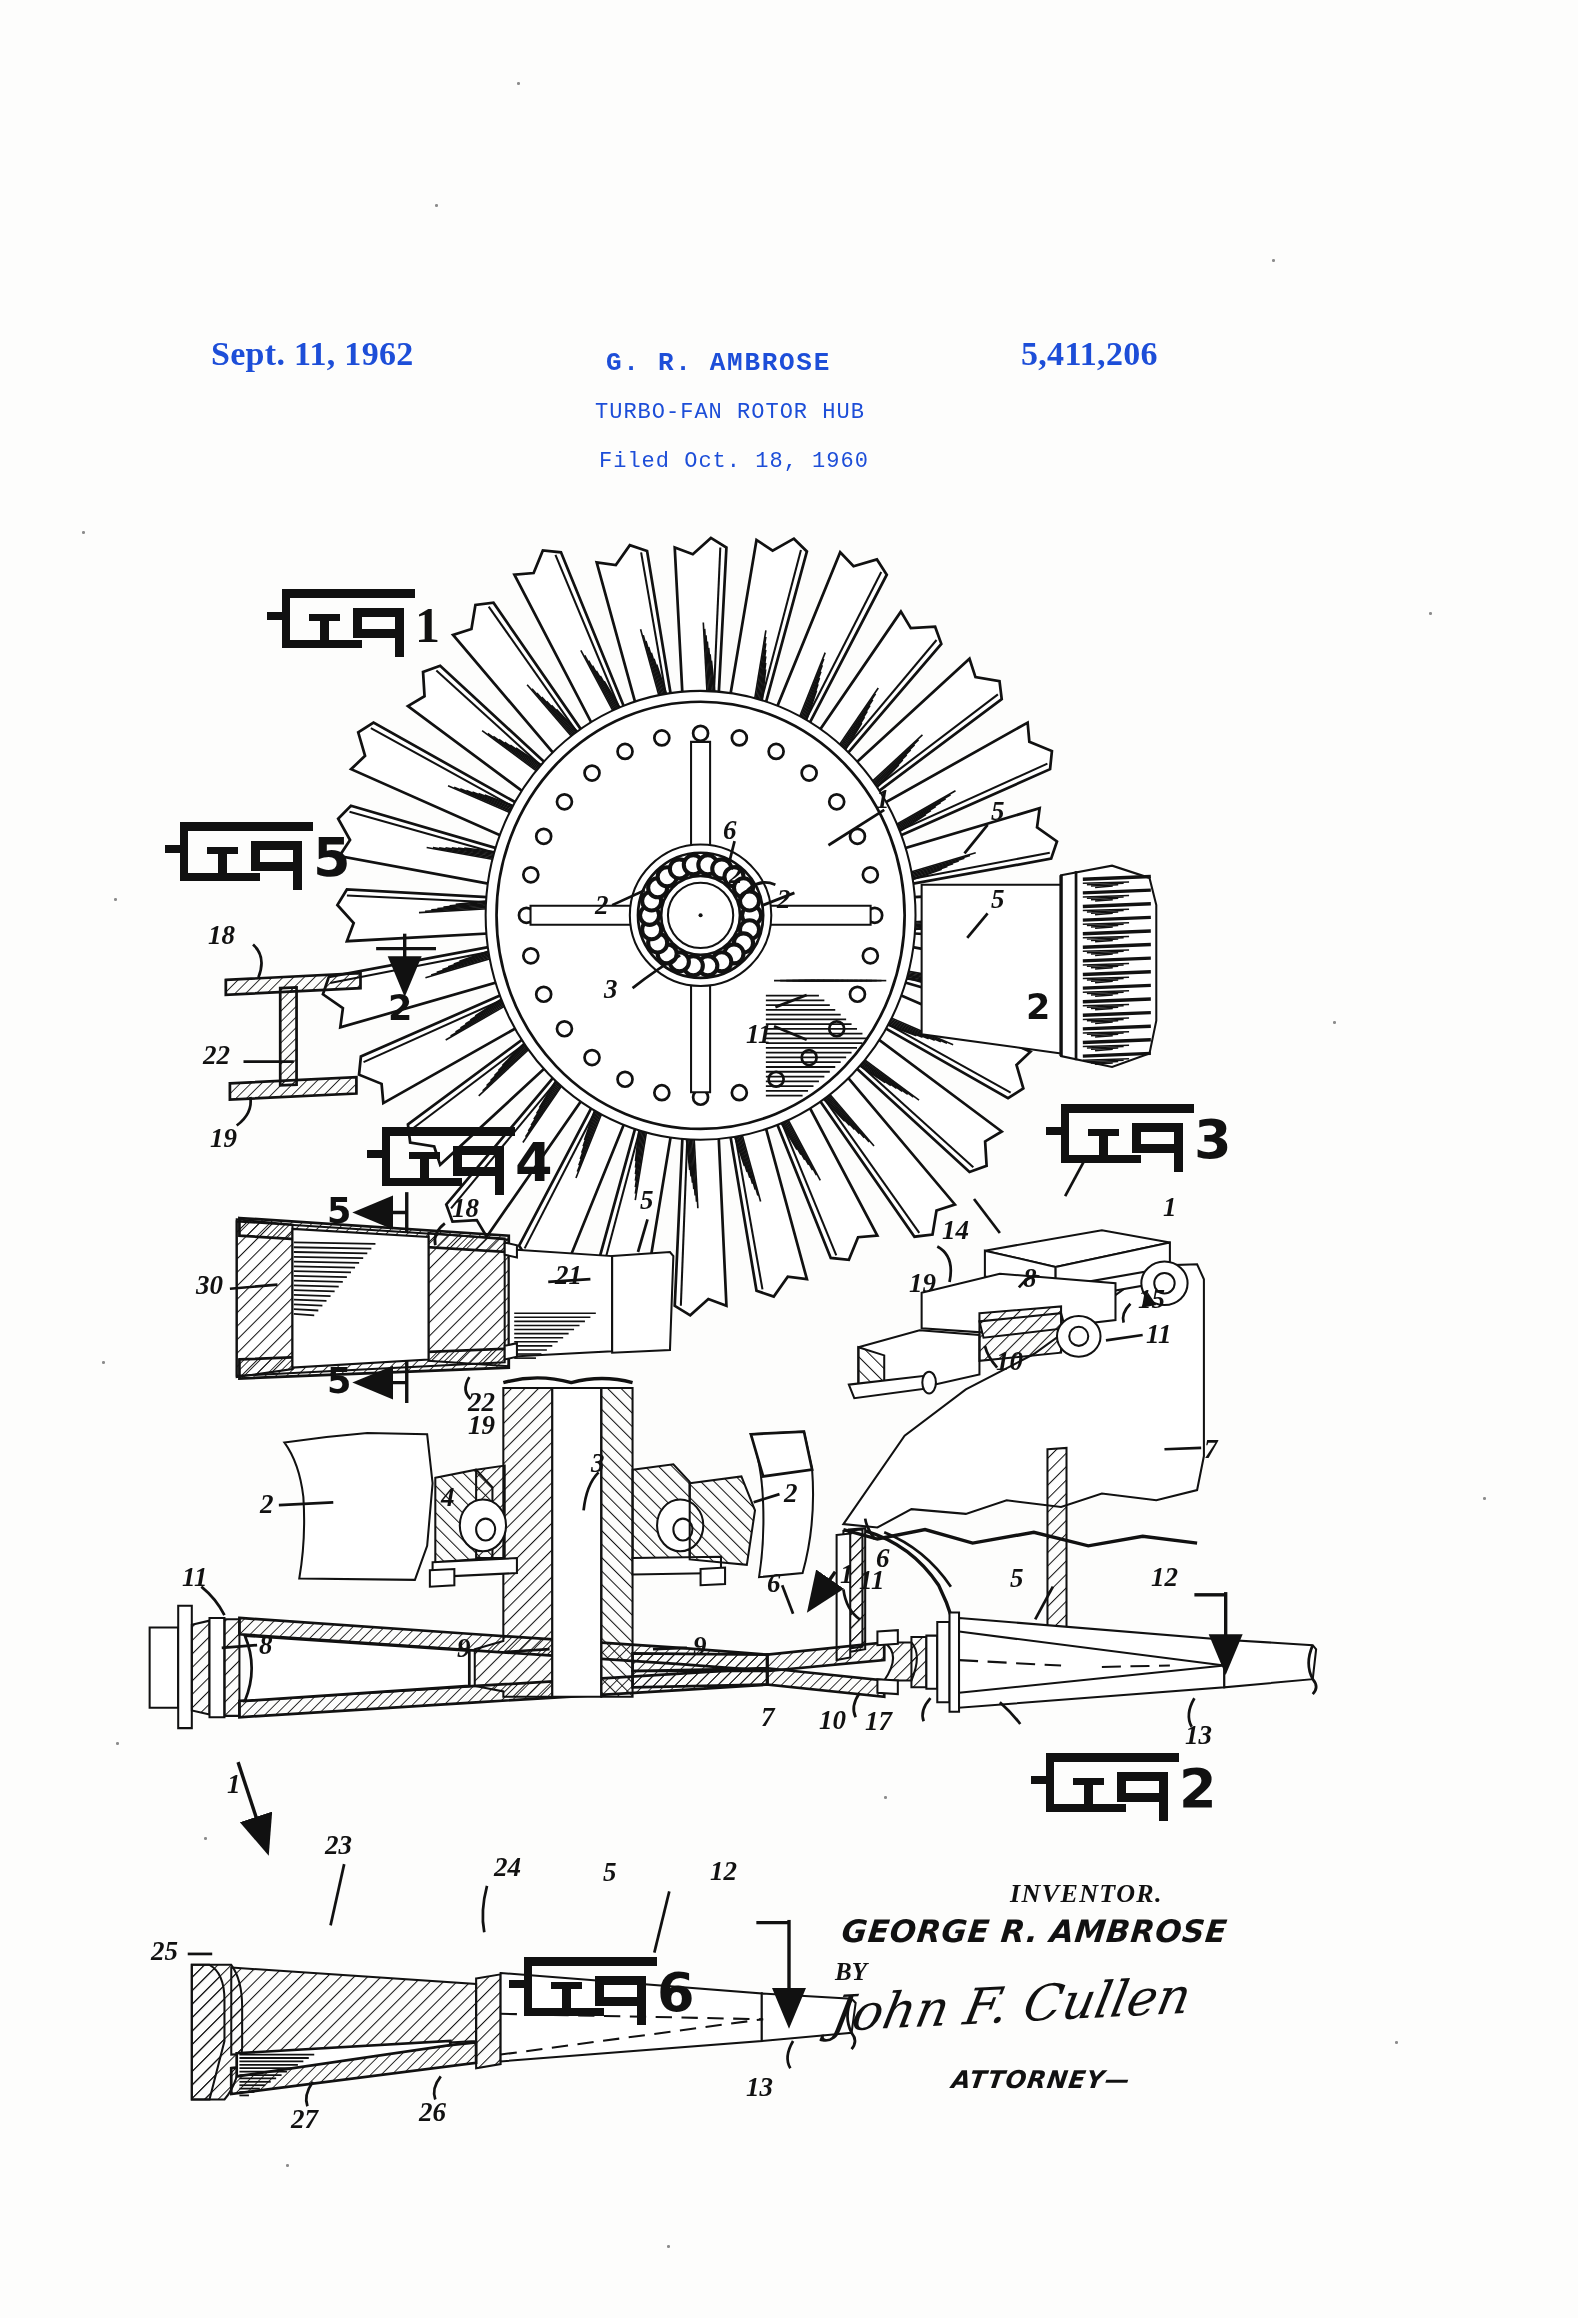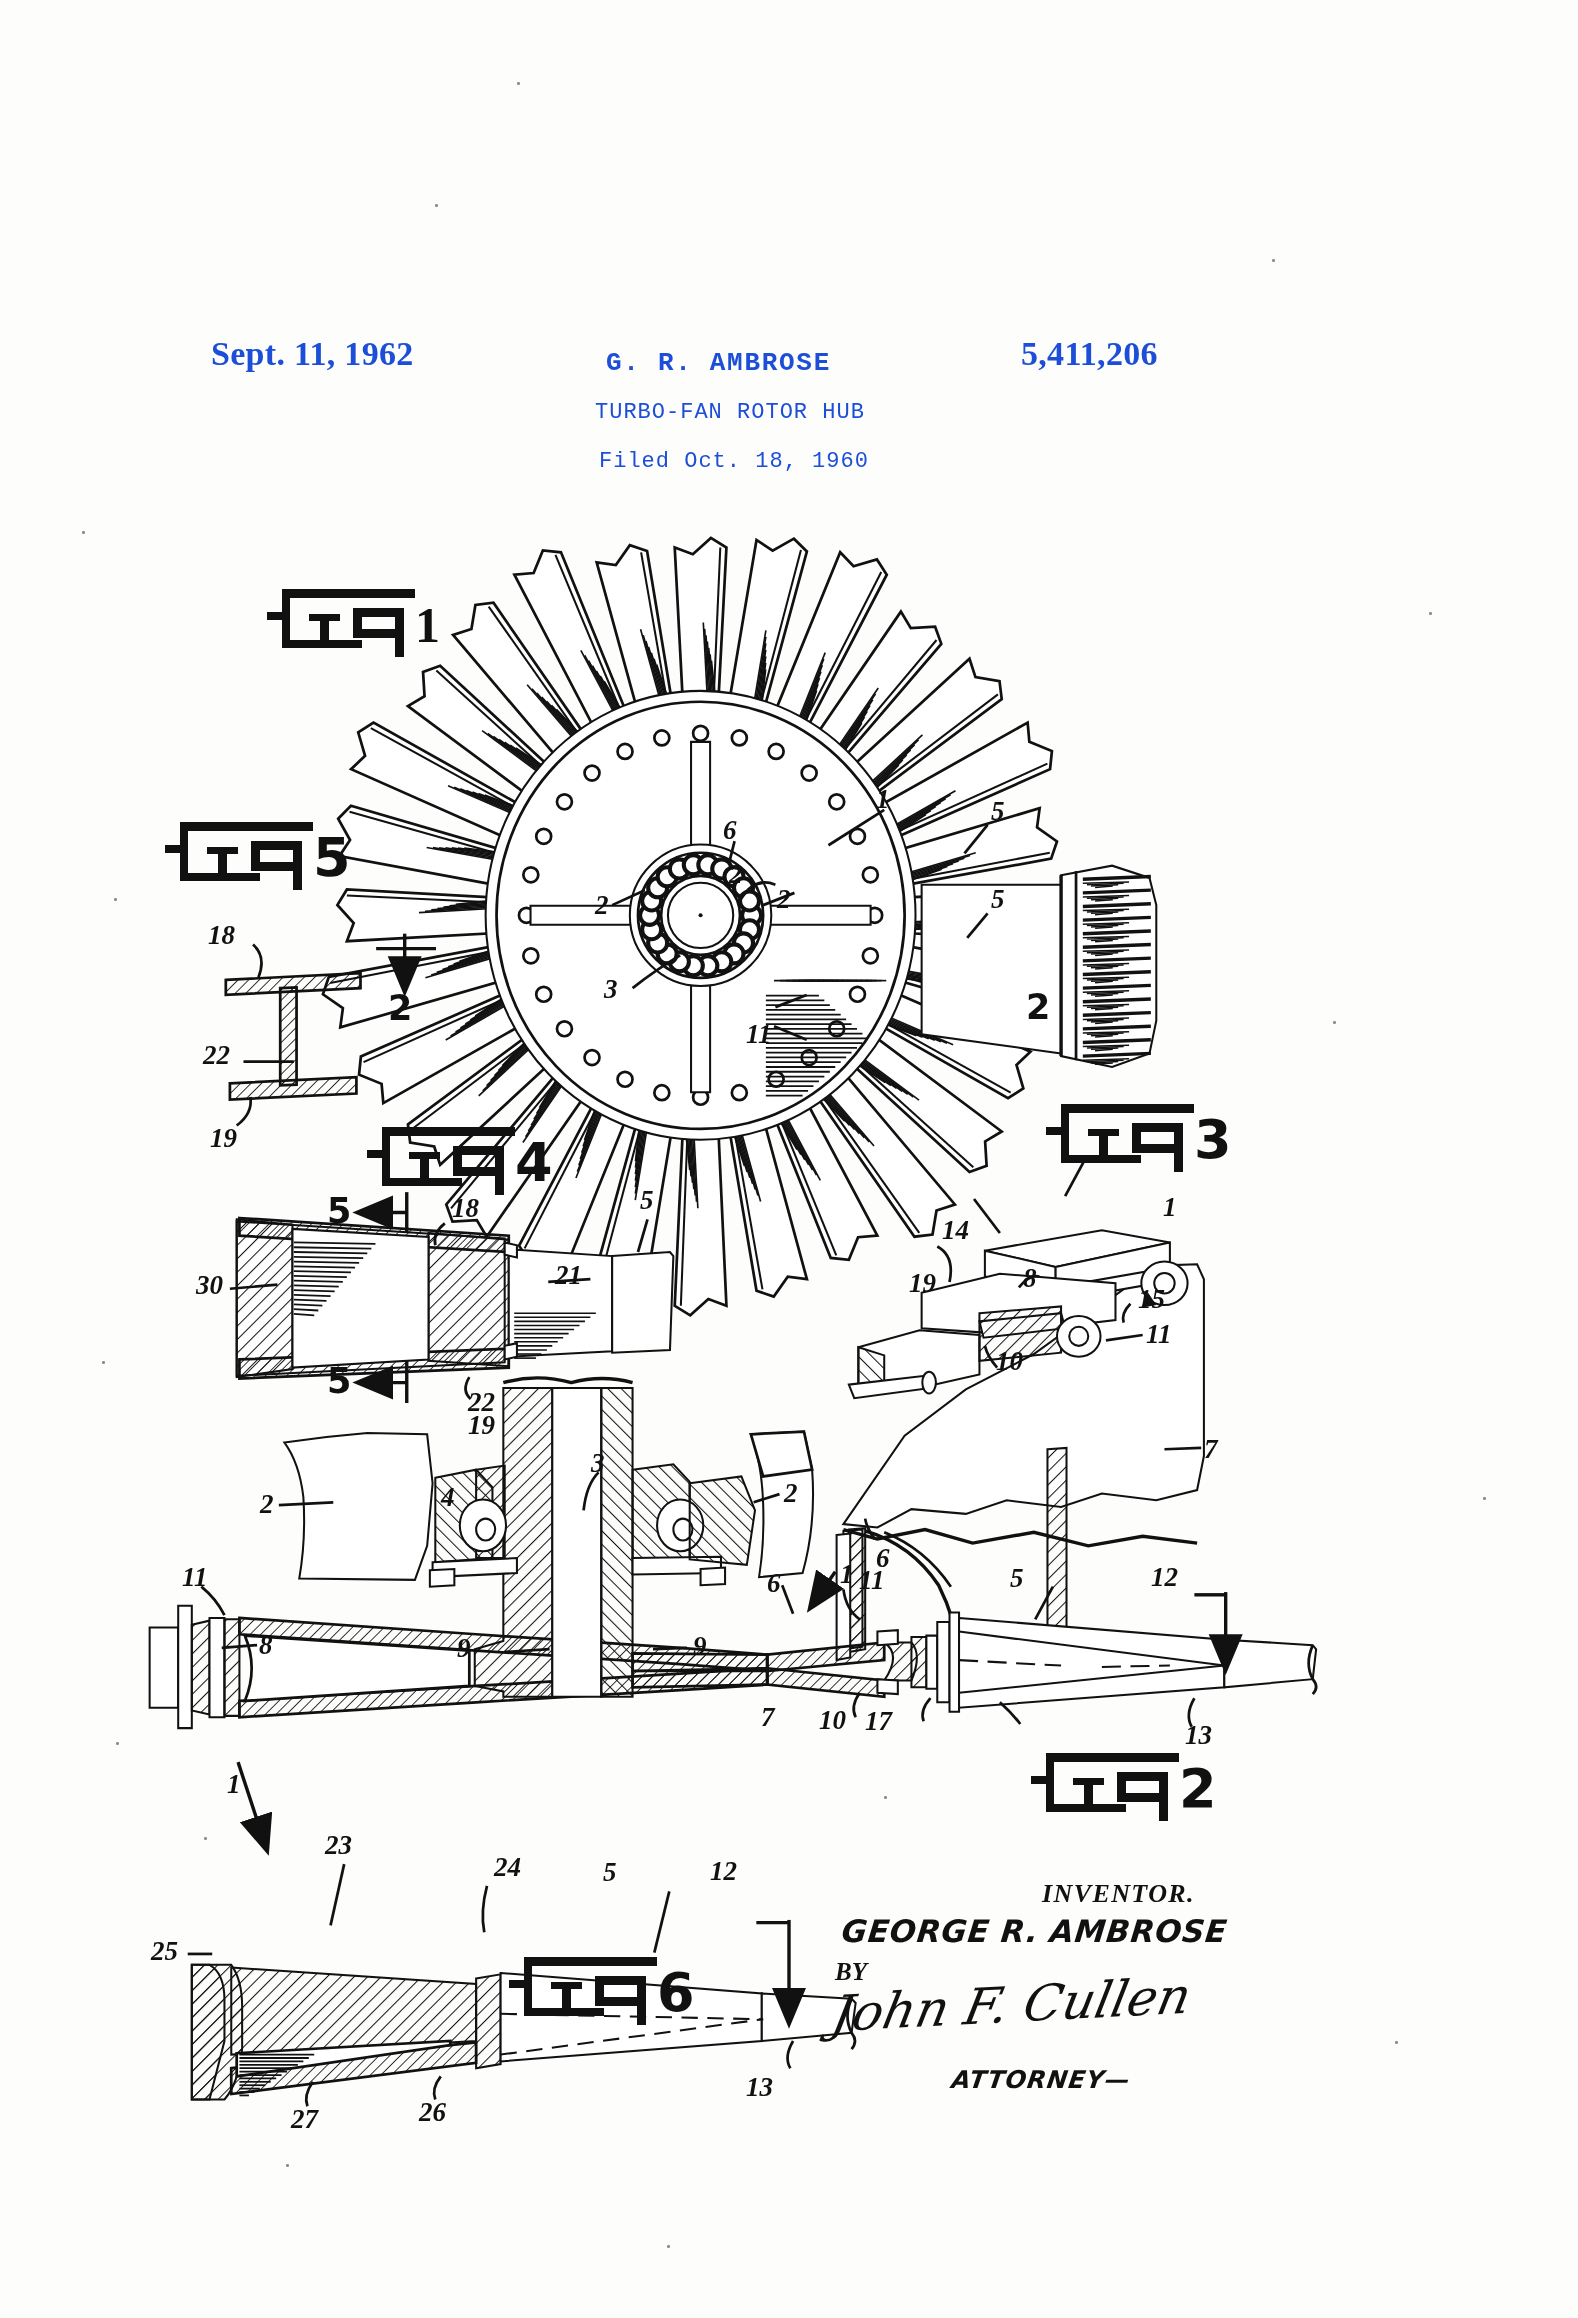--- a/index.html
+++ b/index.html
@@ -43,21 +43,21 @@
 
   svg{position:absolute;left:0;top:0;overflow:visible;}
   .ln{stroke:#111;fill:none;}
   .hatch-a{fill:url(#hA);stroke:#111;stroke-width:3;}
   .hatch-b{fill:url(#hB);stroke:#111;stroke-width:3;}
   .wh{fill:#fff;stroke:#111;stroke-width:3;}
   .solid{fill:#111;stroke:none;}
 
   
   #sig-inventor{position:absolute;left:1010px;top:1879px;font-family:"Liberation Serif",serif;
-      font-style:italic;font-weight:bold;font-size:26px;letter-spacing:1.4px;color:#111;margin-left:32px;}
+      font-style:italic;font-weight:bold;font-size:26px;letter-spacing:1.4px;color:#111;}
   #sig-name{position:absolute;left:842px;top:1913px;font-family:"DejaVu Sans",sans-serif;
       font-style:italic;font-weight:bold;font-size:31px;letter-spacing:0.7px;color:#111;
       transform:skewX(-6deg);}
   #sig-by{position:absolute;left:835px;top:1958px;font-family:"Liberation Serif",serif;
       font-style:italic;font-weight:bold;font-size:25px;color:#111;}
   #sig-script{position:absolute;left:835px;top:1976px;font-family:"DejaVu Serif",serif;
       font-style:italic;font-size:50px;color:#111;transform:skewX(-14deg) rotate(-3deg);white-space:nowrap;}
   #sig-attorney{position:absolute;left:952px;top:2065px;font-family:"DejaVu Sans",sans-serif;
       font-style:italic;font-weight:bold;font-size:24.5px;letter-spacing:1px;color:#111;
       transform:skewX(-8deg);}

